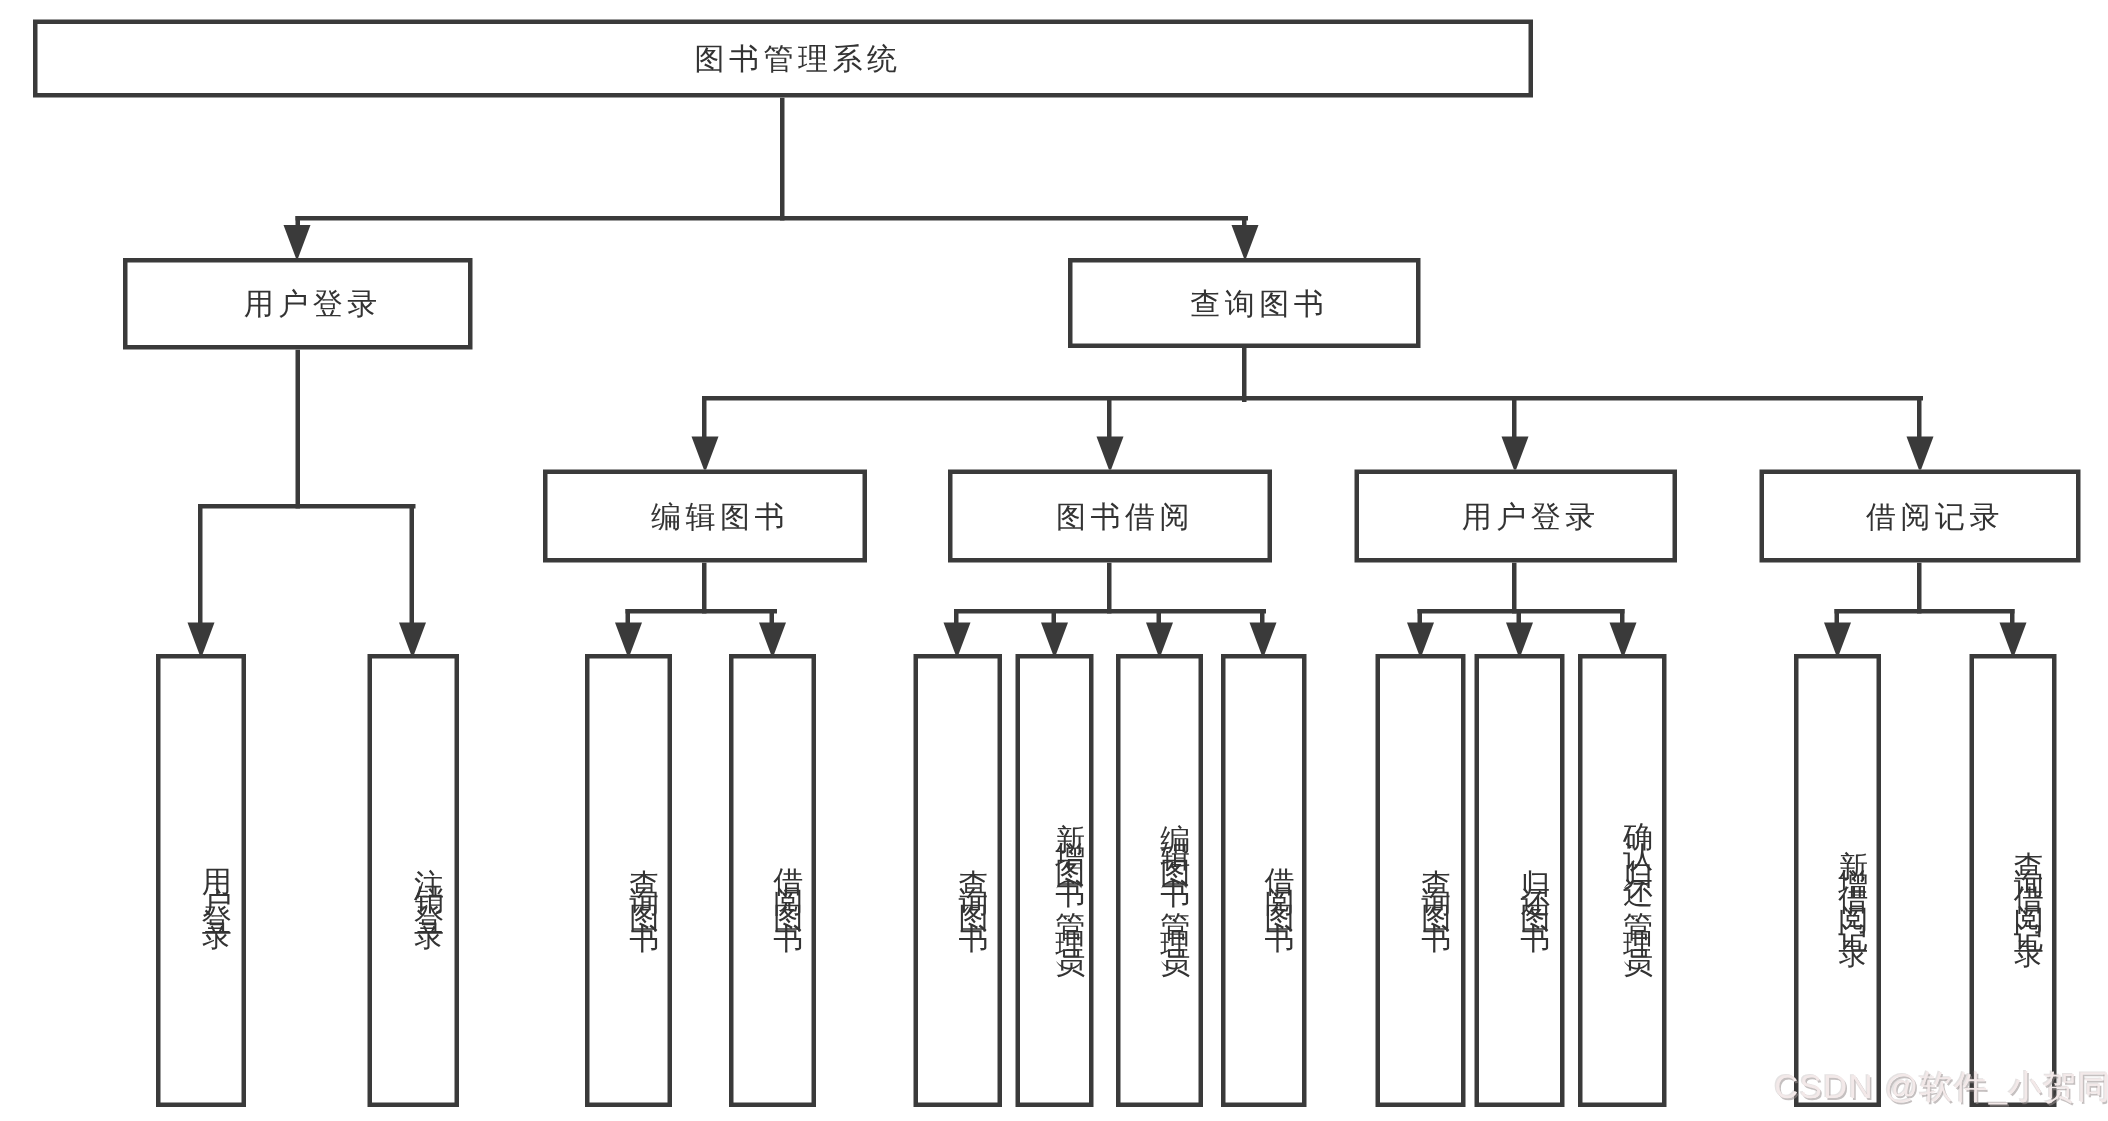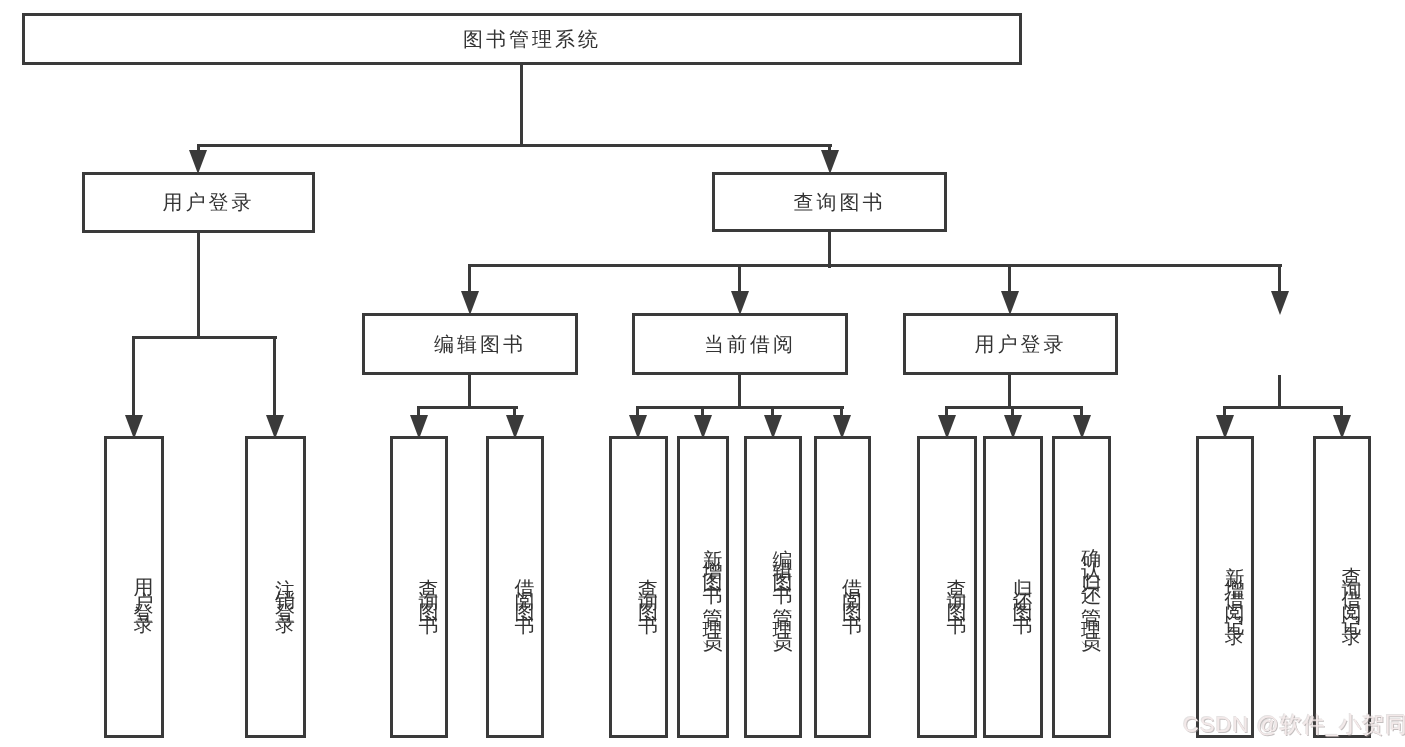--- a/index.html
+++ b/index.html
@@ -110,24 +110,27 @@
     <span class="hlabel">用户登录</span>
   </div>
   <div class="box" style="left:712px;top:172px;width:235px;height:60px">
     <span class="hlabel">查询图书</span>
   </div>
 
   <div class="box" style="left:362px;top:313px;width:216px;height:62px">
     <span class="hlabel">编辑图书</span>
   </div>
   <div class="box" style="left:632px;top:313px;width:216px;height:62px">
-    <span class="hlabel">当前借阅</span>
+    <span class="hlabel">图书借阅</span>
   </div>
   <div class="box" style="left:903px;top:313px;width:215px;height:62px">
     <span class="hlabel">用户登录</span>
+  </div>
+  <div class="box" style="left:1173px;top:313px;width:214px;height:62px">
+    <span class="hlabel">借阅记录</span>
   </div>
 
   <div class="box" style="left:104px;top:436px;width:60px;height:302px">
     <span class="vlabel">用户登录</span>
   </div>
   <div class="box" style="left:245px;top:436px;width:61px;height:302px">
     <span class="vlabel">注销登录</span>
   </div>
 
   <div class="box" style="left:390px;top:436px;width:58px;height:302px">

